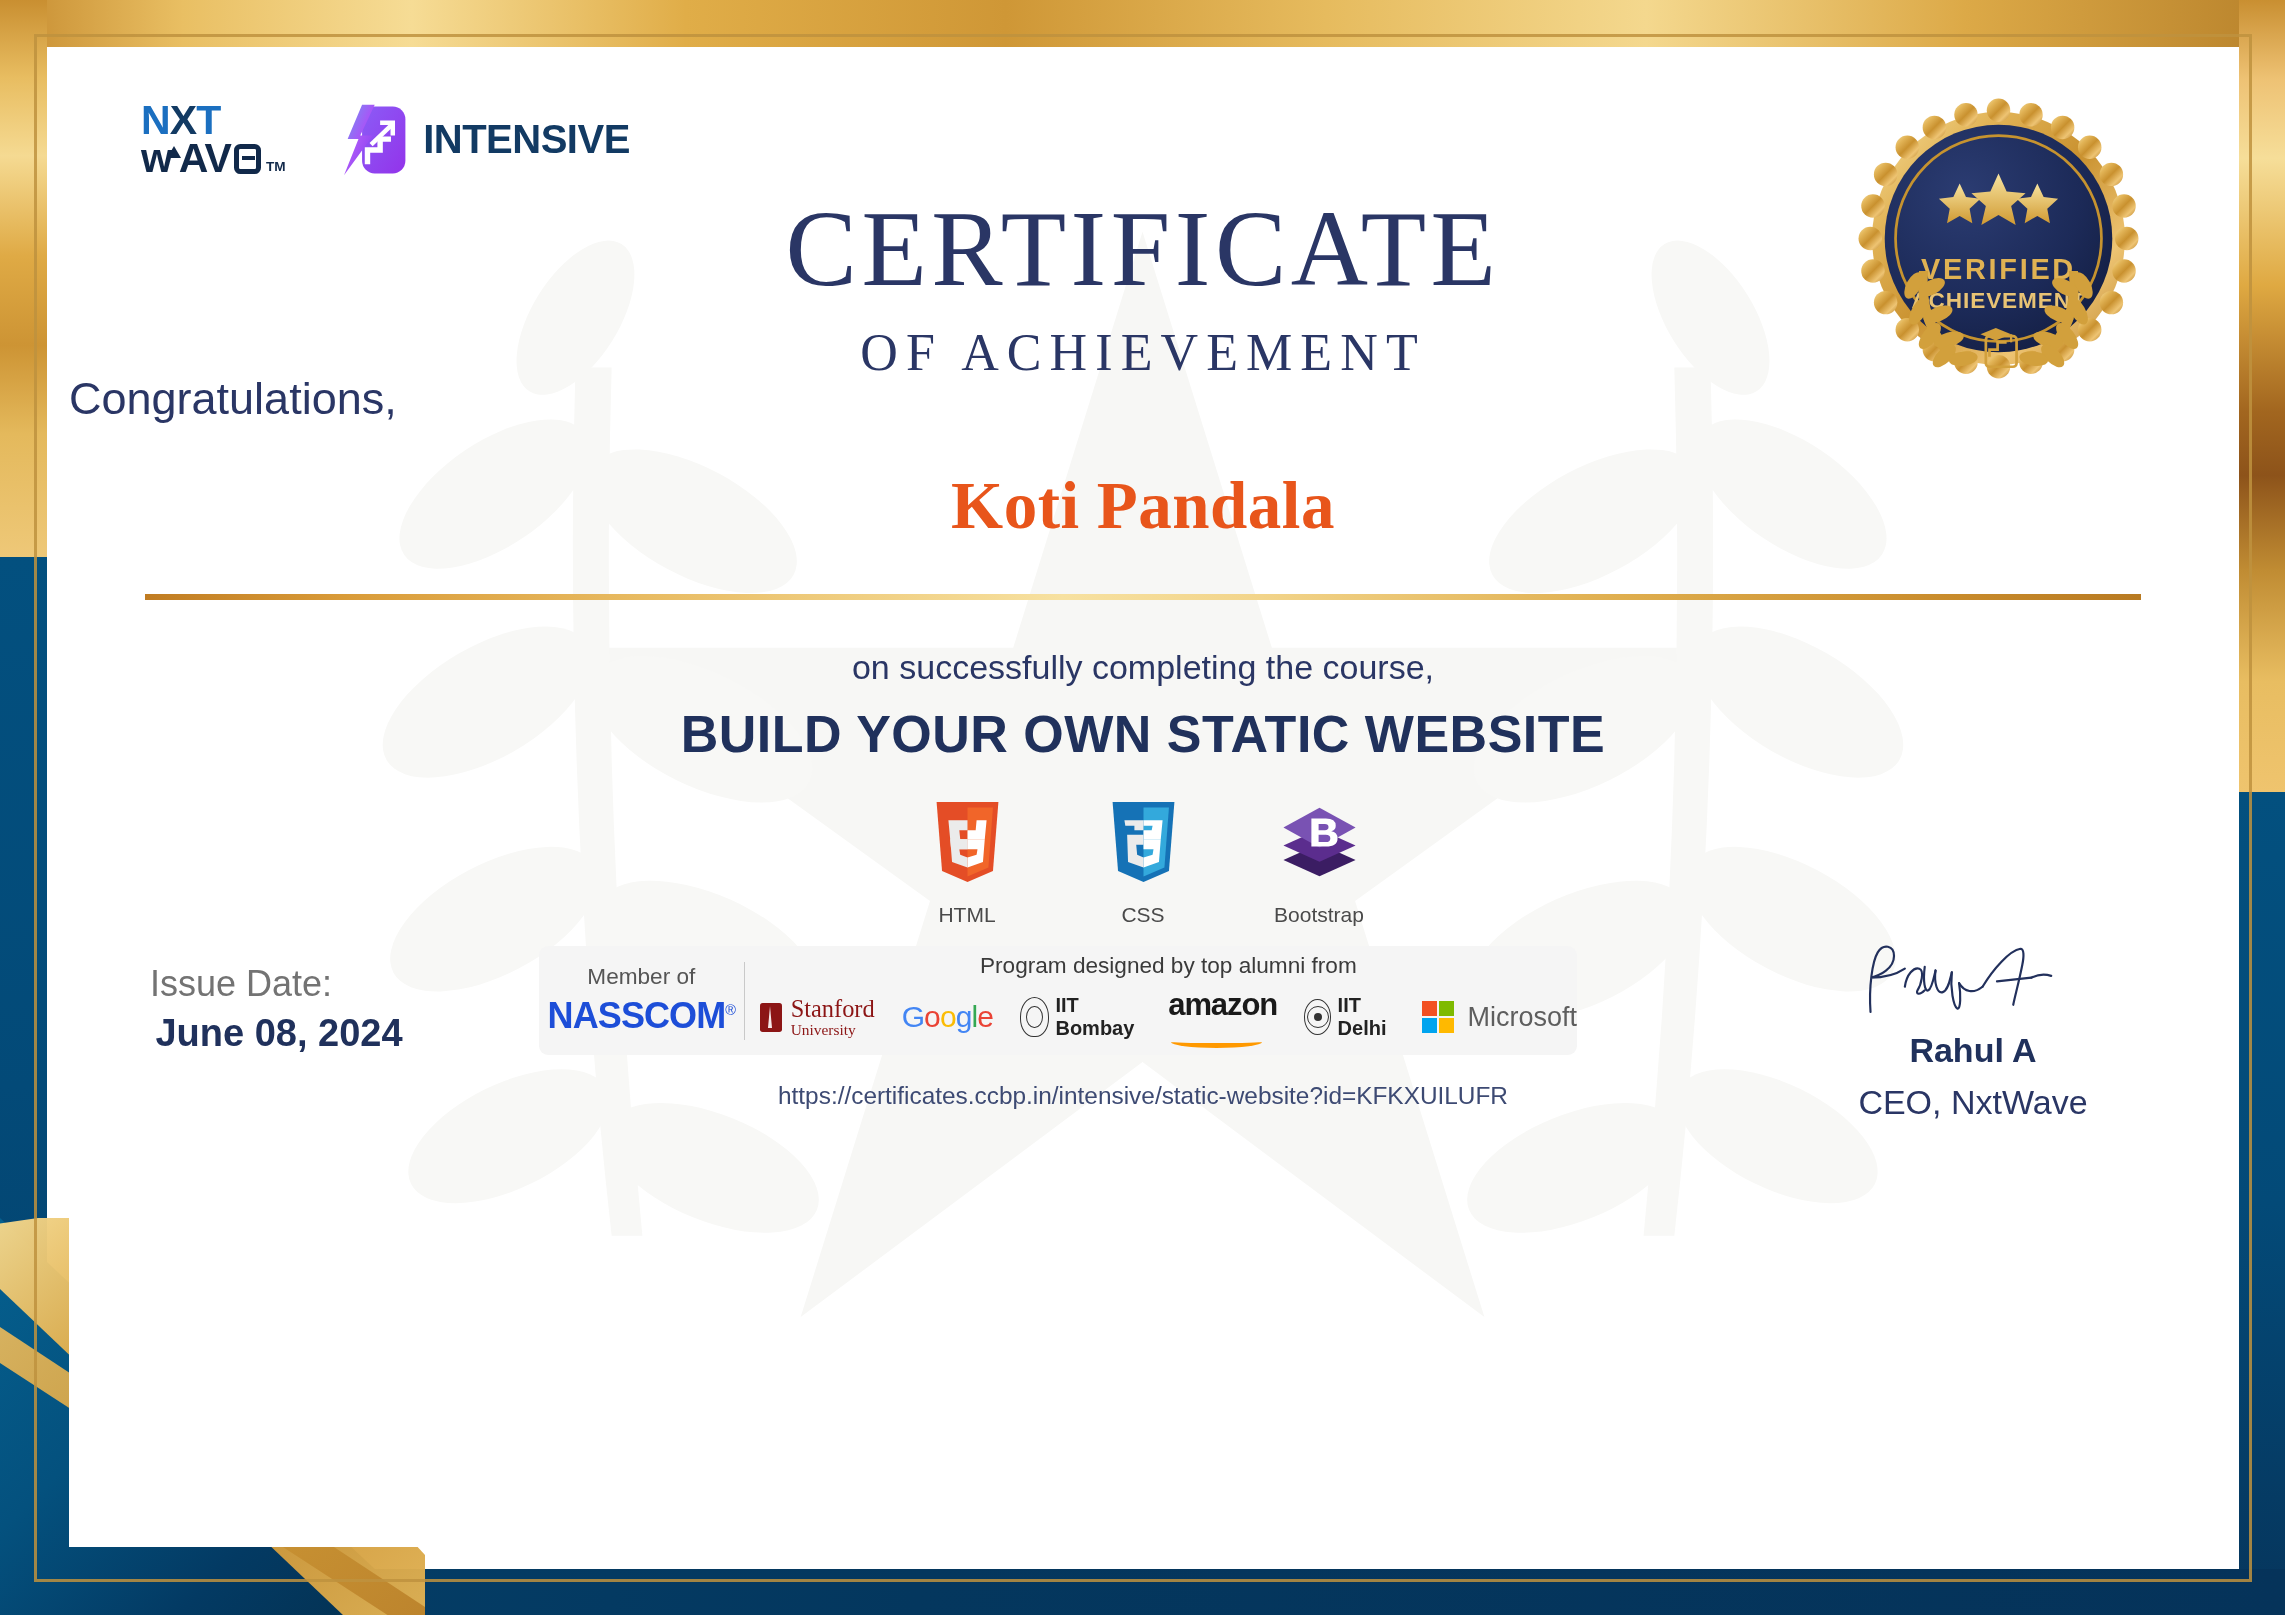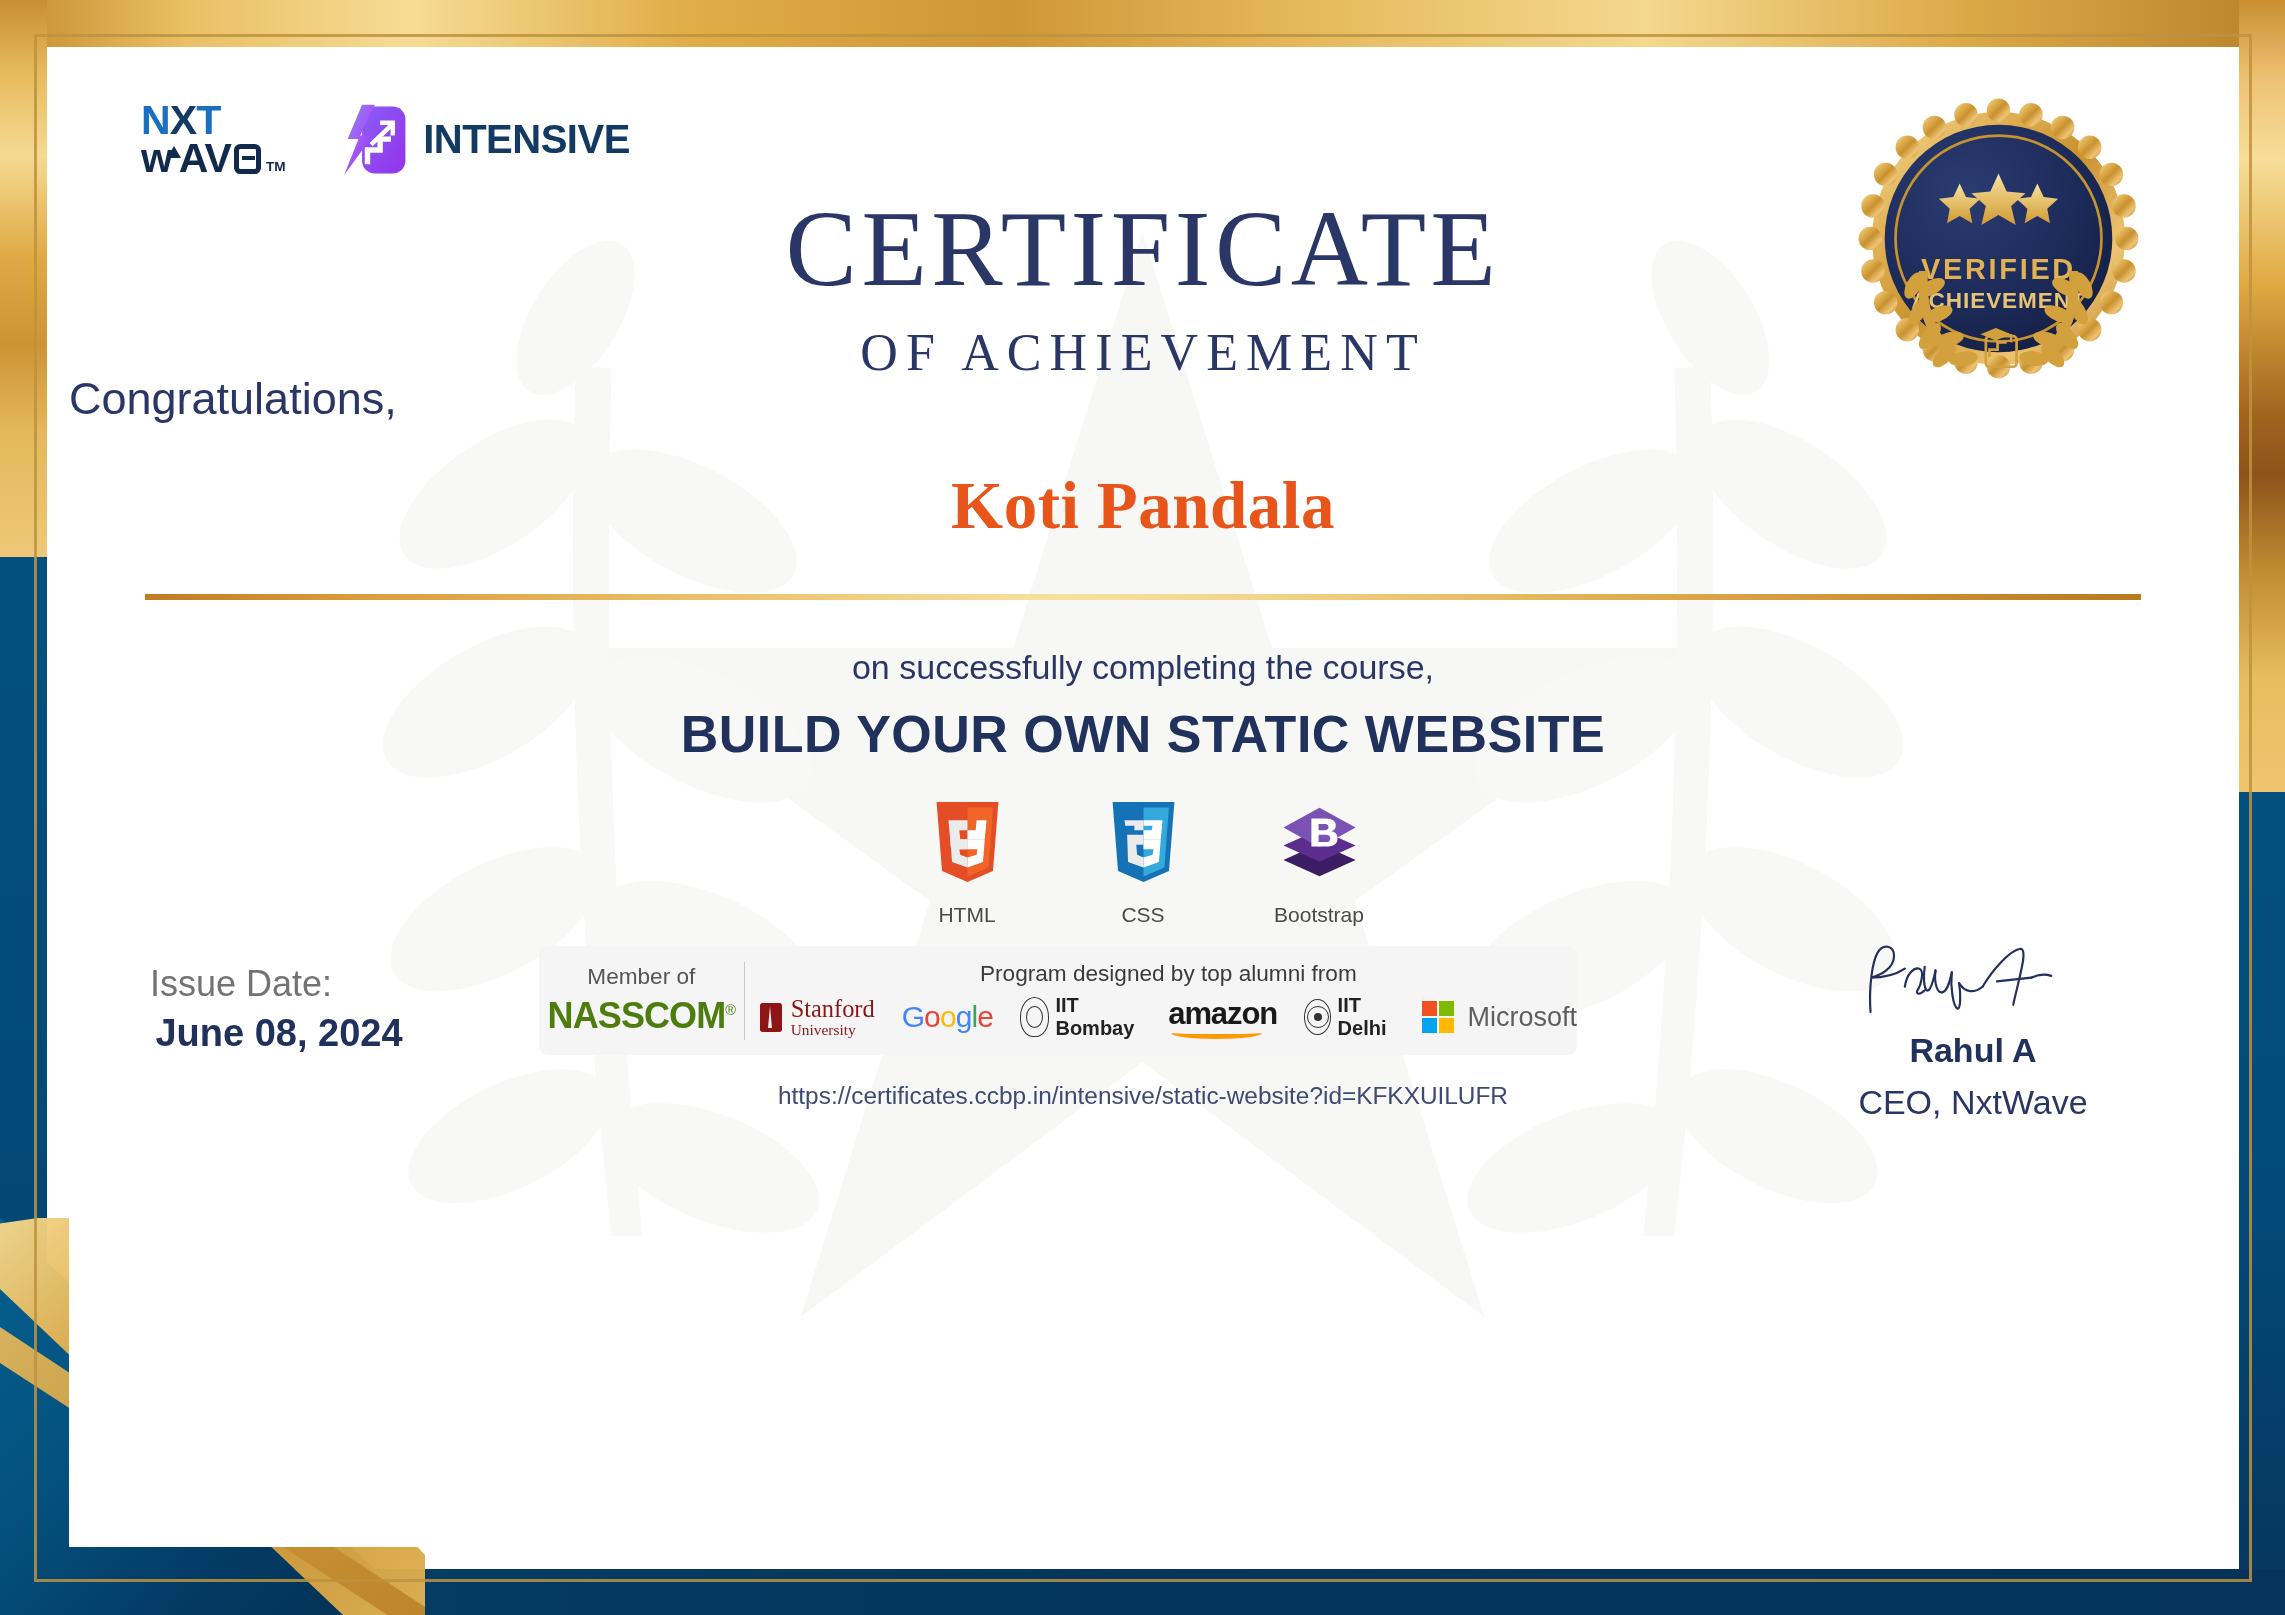--- a/index.html
+++ b/index.html
@@ -194,21 +194,21 @@
     width: 1038px; height: 109px;
     background: #f5f5f5; border-radius: 9px;
     display: flex; align-items: center;
   }
   .member-col {
     width: 242px; display: flex; flex-direction: column;
     align-items: center; justify-content: center; gap: 5.4px;
   }
   .member-label { font-size: 22.6px; color: #555; }
   .nasscom {
-    font-size: 36px; font-weight: 800; color: #4d7c0f; letter-spacing: -0.9px;
+    font-size: 36px; font-weight: 800; color: #1d4ed8; letter-spacing: -0.9px;
   }
   .nasscom sup { font-size: 14.5px; font-weight: 500; }
   .vdiv { width: 1.8px; height: 78px; background: #c9c9c9; }
   .alumni-col {
     flex: 1; display: flex; flex-direction: column;
     align-items: center; justify-content: center; gap: 7.2px; padding-left: 14.5px;
   }
   .alumni-label { font-size: 22.6px; color: #3a3a3a; }
   .alumni-logos { display: flex; align-items: center; gap: 27px; }
   .alum { display: flex; align-items: center; gap: 6.3px; }
@@ -235,21 +235,21 @@
     width: 36px; height: 40px; border: 1.8px solid #333; border-radius: 50% 50% 46% 46%;
     position: relative; display: flex; align-items: center; justify-content: center;
   }
   .iit-seal::before {
     content: ''; width: 14.5px; height: 20px; border: 1.8px solid #333; border-radius: 50%;
   }
   .iit-text { font-size: 20px; font-weight: 700; color: #222; }
 
   .amazon-word {
     font-size: 31px; font-weight: 700; color: #1a1a1a; letter-spacing: -1.1px;
-    position: relative; padding-bottom: 7px;
+    position: relative; padding-bottom: 25px;
   }
   .amazon-word::after {
     content: ''; position: absolute; left: 2.7px; bottom: 0; width: 84%; height: 7.2px;
     border-bottom: 5.4px solid #ff9900; border-radius: 0 0 60% 60%;
   }
 
   .iitd-seal {
     width: 36px; height: 36px; border: 1.8px solid #333; border-radius: 50%;
     position: relative; display: flex; align-items: center; justify-content: center;
   }

